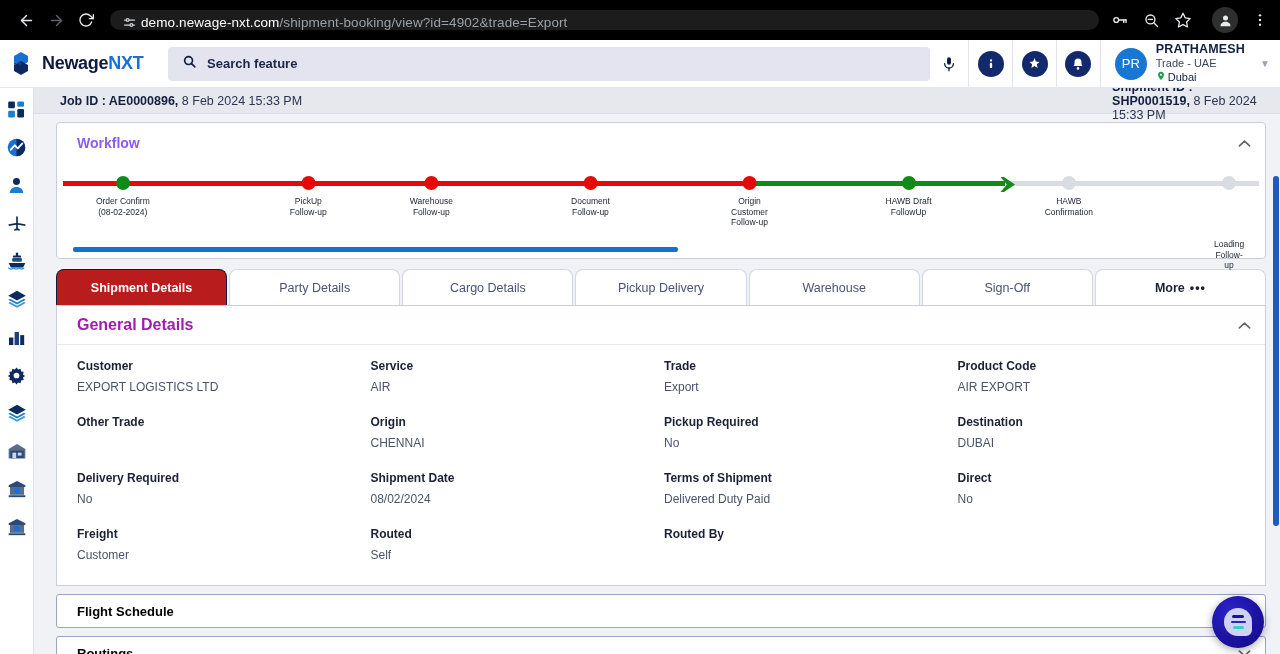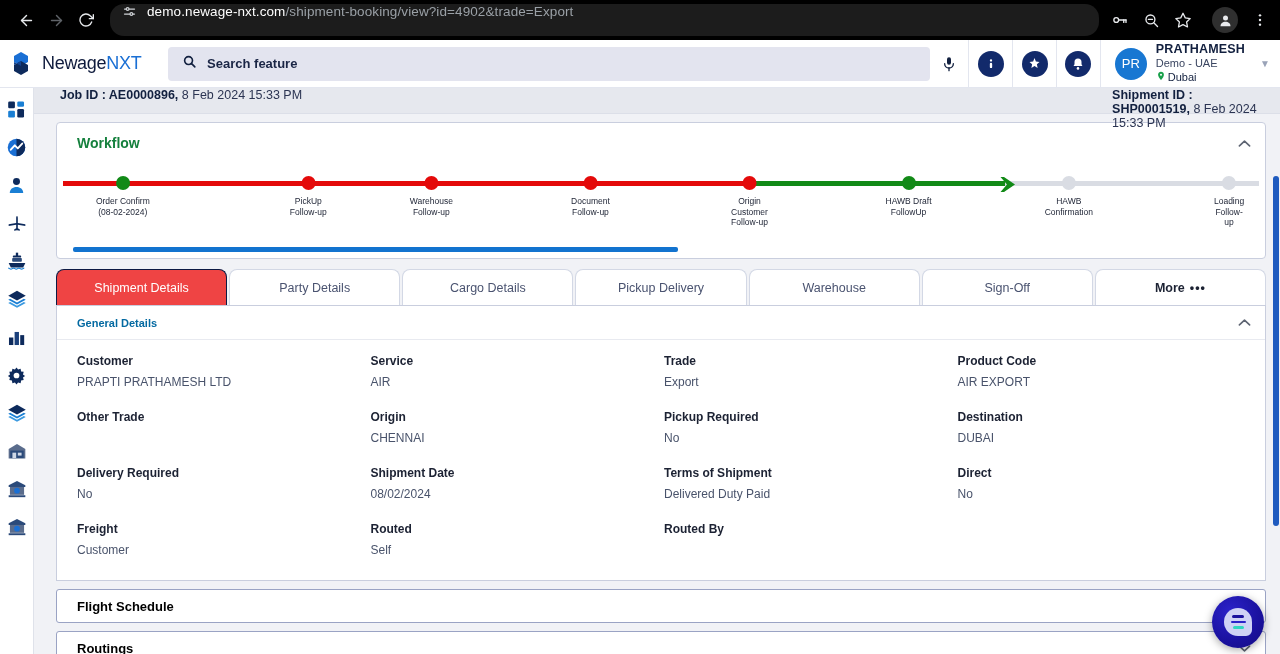--- a/index.html
+++ b/index.html
@@ -17,23 +17,23 @@
     padding: 0 12px; gap: 2px;
   }
   .nav-btn {
     width: 28px; height: 28px;
     display: flex; align-items: center; justify-content: center;
     border-radius: 50%;
     color: #e8eaed;
   }
   .nav-btn.disabled { color: #5f6368; }
   .omnibox {
-    flex: 1; height: 32px; margin-left: 8px; margin-right: 10px;
+    flex: 1; height: 20px; margin-left: 8px; margin-right: 10px;
     background: #1c1c1c; border-radius: 14px;
-    display: flex; align-items: flex-start; padding: 0 12px; gap: 10px;
+    display: flex; align-items: flex-end; padding: 0 12px; gap: 4px;
   }
   .omnibox .sitesettings { color: #cfd2d6; display:flex; align-items:center;}
   .url { font-size: 13.5px; color: #ffffff; white-space: nowrap; letter-spacing: .1px;}
   .url .path { color: #9aa0a6; }
   .chrome-icons { display: flex; align-items: center; gap: 14px; }
   .chrome-icons .ci { color: #e8eaed; display:flex; align-items:center; justify-content:center;}
   .avatar-chrome {
     width: 26px; height: 26px; border-radius: 50%;
     background: #2f2f2f; display: flex; align-items: center; justify-content: center;
     margin-left: 6px;
@@ -43,21 +43,21 @@
   .app-header {
     height: 48px; background: #ffffff;
     display: flex; align-items: center;
     border-bottom: 1px solid #e3e6ef;
     position: relative;
   }
   .logo-wrap {
     width: 170px; display: flex; align-items: center; gap: 8px; padding-left: 8px;
   }
   .logo-mark { width: 26px; height: 26px; position: relative; }
-  .logo-text { font-size: 18px; font-weight: 400; color: #0f1b3d; letter-spacing: -.3px;}
+  .logo-text { font-size: 18px; font-weight: 700; color: #0f1b3d; letter-spacing: -.3px;}
   .logo-text .nxt { color: #1a6fd4; }
   .search-box {
     width: 800px; height: 34px; background: #e3e4ef; border-radius: 4px;
     display: flex; align-items: center; gap: 10px; padding: 0 14px;
     margin-left: 6px;
   }
   .search-box .ph { font-size: 13px; color: #1a2545; font-weight: 600; }
   .hdr-icon-cell {
     width: 46px; height: 48px; display: flex; align-items: center; justify-content: center;
     border-left: 1px solid #e3e6ef;
@@ -95,38 +95,38 @@
   }
 
   .content {
     flex: 1; position: relative; overflow: hidden;
     background: #f1f2f6;
   }
 
   
   .id-bar {
     height: 26px; background: #e6e8ee;
-    display: flex; 
+    display: flex; align-items: center;
     padding: 0 14px 0 26px; font-size: 12.5px; color: #2b3452;
     border-bottom: 1px solid #dcdfe8;
   }
   .id-bar b { color: #12203f; font-weight: 700; }
   .id-left { flex: 0 0 auto; }
   .id-right { margin-left: 810px; }
 
   
   .card {
     background: #ffffff; border: 1px solid #c9cede; border-radius: 4px;
     margin: 8px 14px 0 22px;
   }
   .card-head {
     display: flex; align-items: center; justify-content: space-between;
     padding: 12px 14px 8px 20px;
   }
-  .card-title { font-size: 14px; font-weight: 700; color: #15803d; }
+  .card-title { font-size: 14px; font-weight: 700; color: #8b5cf6; }
   .chev { color: #5d6472; font-size: 13px; line-height: 1; }
 
   
   .wf-area { padding: 14px 6px 6px 6px; position: relative; }
   .wf-track { position: relative; height: 62px; }
   .wf-seg { position: absolute; top: 0; height: 5px; }
   .wf-node {
     position: absolute; top: 0; transform: translateX(-50%);
     display: flex; flex-direction: column; align-items: center;
   }
@@ -154,37 +154,37 @@
   }
   .tab {
     flex: 1; height: 36px;
     display: flex; align-items: center; justify-content: center;
     font-size: 12.5px; color: #4a5370;
     background: #ffffff;
     border: 1px solid #d3d8e5; border-bottom: none;
     border-radius: 8px 8px 0 0;
   }
   .tab.active {
-    background: #ef4444; color: #ffffff; font-weight: 400;
+    background: #b91c1c; color: #ffffff; font-weight: 700;
     border-color: #0d1a44;
     text-align: center;
   }
   .tab .dots { letter-spacing: 1px; margin-left: 5px; font-weight:700; }
   .tab.more { color: #1c2233; font-weight: 600; }
 
   
   .panel {
     background: #ffffff; border: 1px solid #c9cede; border-top: 1px solid #c9cede;
     margin: 0 14px 0 22px;
   }
   .panel-head {
     display: flex; align-items: center; justify-content: space-between;
     padding: 10px 14px 10px 20px; border-bottom: 1px solid #e8eaf0;
   }
-  .panel-title { font-size: 11px; font-weight: 700; color: #0369a1; }
+  .panel-title { font-size: 16px; font-weight: 700; color: #a21caf; }
 
   .grid {
     display: grid; grid-template-columns: repeat(4, 1fr);
     padding: 14px 14px 14px 20px; row-gap: 12px;
   }
   .f-label { font-size: 12px; font-weight: 700; color: #1c2233; margin-bottom: 7px; }
   .f-value { font-size: 12px; color: #49536b; min-height: 15px; }
   .field { padding-bottom: 8px; }
 
   .collapsed-sec {
@@ -346,21 +346,21 @@
           <path d="M12 2.5a6 6 0 0 1 6 6v4l1.6 3H4.4L6 12.5v-4a6 6 0 0 1 6-6z"></path>
           <circle cx="12" cy="19.5" r="2.2"></circle>
         </svg>
     </span>
   </div>
 
   <div class="user-block">
     <span class="user-avatar">PR</span>
     <span class="user-meta">
       <div class="user-name">PRATHAMESH</div>
-      <div class="user-sub">Demo - UAE</div>
+      <div class="user-sub">Trade - UAE</div>
       <div class="user-loc">
         <span>
           <svg width="10" height="12" viewBox="0 0 24 24" fill="#18a04a">
               <path d="M12 2C8.1 2 5 5.1 5 9c0 5.2 7 13 7 13s7-7.8 7-13c0-3.9-3.1-7-7-7z"></path>
               <circle cx="12" cy="9" r="2.4" fill="#ffffff"></circle>
             </svg>
         </span>
         <span>Dubai</span>
       </div>
     </span>
@@ -512,21 +512,21 @@
             <div class="wf-node" style="left: 70.7%;">
               <div class="wf-dot" style="background: rgb(18, 138, 23);"></div>
               <div class="wf-label">HAWB Draft
 FollowUp</div>
             </div>
             <div class="wf-node" style="left: 84.1%; justify-content: space-between;">
               <div class="wf-dot" style="background: rgb(217, 220, 227);"></div>
               <div class="wf-label">HAWB
 Confirmation</div>
             </div>
-            <div class="wf-node" style="left: 97.5%;">
+            <div class="wf-node" style="left: 97.5%; gap: 43px;">
               <div class="wf-dot" style="background: rgb(217, 220, 227);"></div>
               <div class="wf-label">Loading
 Follow-up</div>
             </div>
           </div>
       </div>
       <div class="wf-scroll-track">
         <div class="wf-scroll"></div>
       </div>
     </div>
@@ -561,21 +561,21 @@
         <span class="panel-title">General Details</span>
         <span class="chev">
           <svg width="13" height="9" viewBox="0 0 14 9" fill="none" stroke="#5d6472" stroke-width="1.8" stroke-linecap="round" stroke-linejoin="round">
               <polyline points="1.5 7 7 2 12.5 7"></polyline>
             </svg>
         </span>
       </div>
       <div class="grid" id="fields-grid">
           <div class="field">
             <div class="f-label">Customer</div>
-            <div class="f-value">PRAPTI PRATHAMESH LTD</div>
+            <div class="f-value">EXPORT LOGISTICS LTD</div>
           </div>
           <div class="field">
             <div class="f-label">Service</div>
             <div class="f-value">AIR</div>
           </div>
           <div class="field">
             <div class="f-label">Trade</div>
             <div class="f-value">Export</div>
           </div>
           <div class="field">

